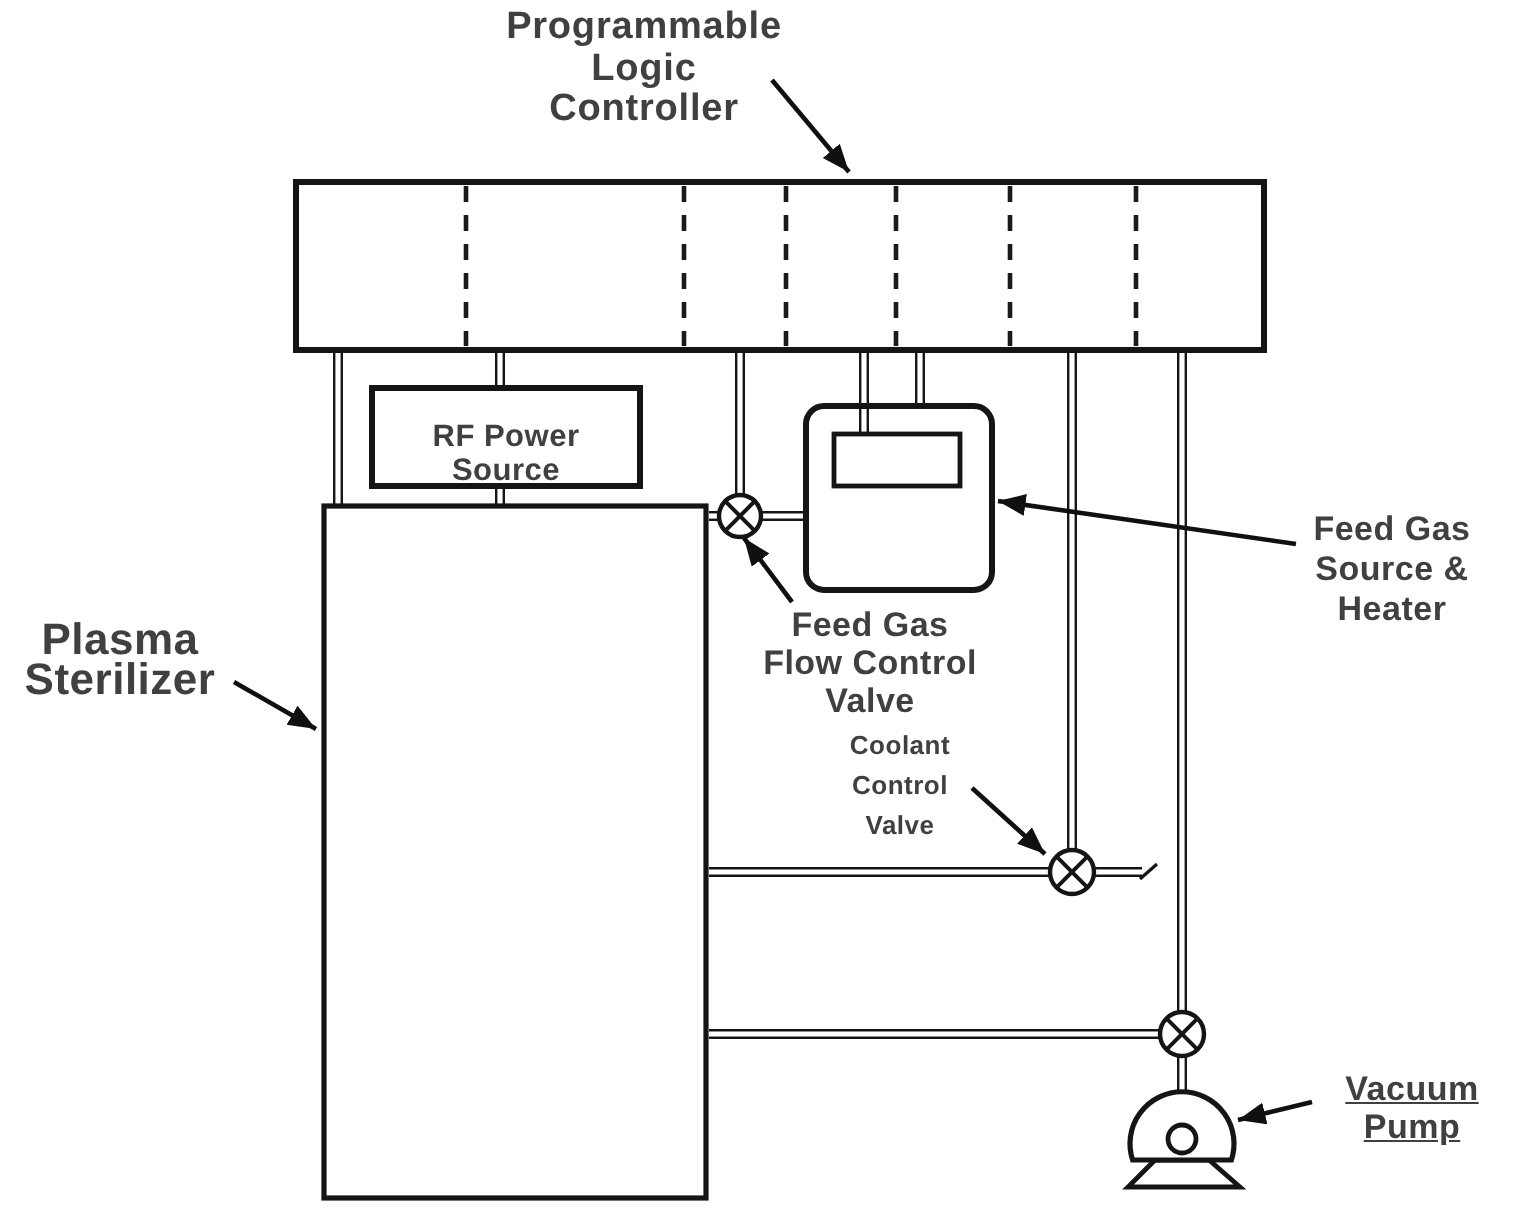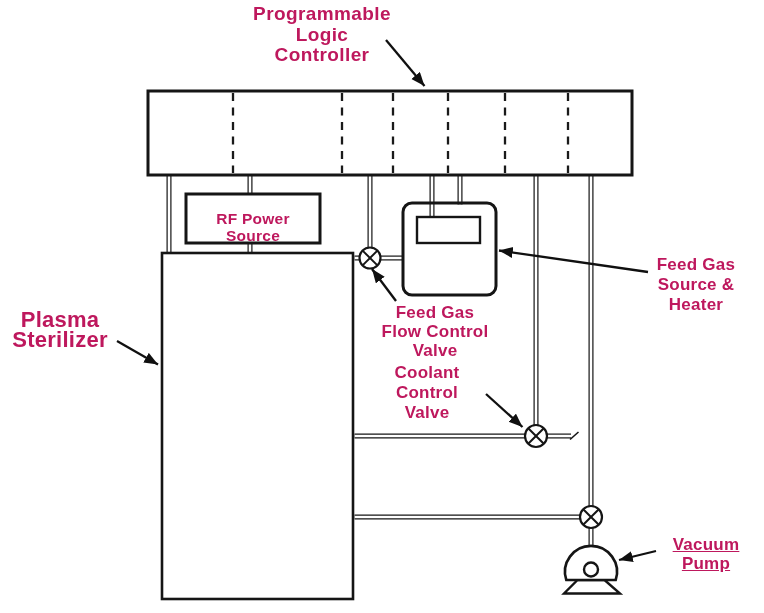--- a/index.html
+++ b/index.html
@@ -6,33 +6,33 @@
   .canvas{
     position:relative;
     width:764px;height:613px;
     background:#ffffff;
     font-family:"Liberation Sans", sans-serif;
     overflow:hidden;
   }
   .canvas svg{position:absolute;left:0;top:0;}
   .lbl{
     position:absolute;
-    color:#be185d;
+    color:#404040;
     font-weight:bold;
     text-align:center;
     white-space:pre-line;
     letter-spacing:0.25px;
     -webkit-font-smoothing:antialiased;
   }
   .lbl-plc{left:234px;top:4px;width:176px;font-size:19px;line-height:20.5px;letter-spacing:0.4px;}
   .lbl-rf{left:187px;top:194px;width:132px;height:66px;font-size:15.5px;line-height:17.5px;
           display:flex;align-items:center;justify-content:center;}
   .lbl-plasma{left:6px;top:310px;width:108px;font-size:22px;line-height:20px;}
   .lbl-feedvalve{left:363px;top:303px;width:144px;font-size:17px;line-height:19px;}
-  .lbl-coolant{left:367px;top:363px;width:120px;font-size:17px;line-height:20px;}
+  .lbl-coolant{left:390px;top:363px;width:120px;font-size:13px;line-height:20px;}
   .lbl-feedsource{left:634px;top:255px;width:124px;font-size:17px;line-height:20px;}
   .lbl-vacuum{left:654px;top:535px;width:104px;font-size:17px;line-height:19px;text-decoration:underline;}
 
   .ink{stroke:#151515;fill:none;}
   .fillw{fill:#ffffff;}
   .wireb{stroke:#151515;stroke-width:5;fill:none;}
   .wirew{stroke:#ffffff;stroke-width:2.6;fill:none;}
   .box3{stroke:#151515;stroke-width:3;fill:none;}
   .dash{stroke:#1a1a1a;stroke-width:2.3;stroke-dasharray:8 6.5;fill:none;}
   .arrow{stroke:#101010;stroke-width:2.3;fill:none;}

